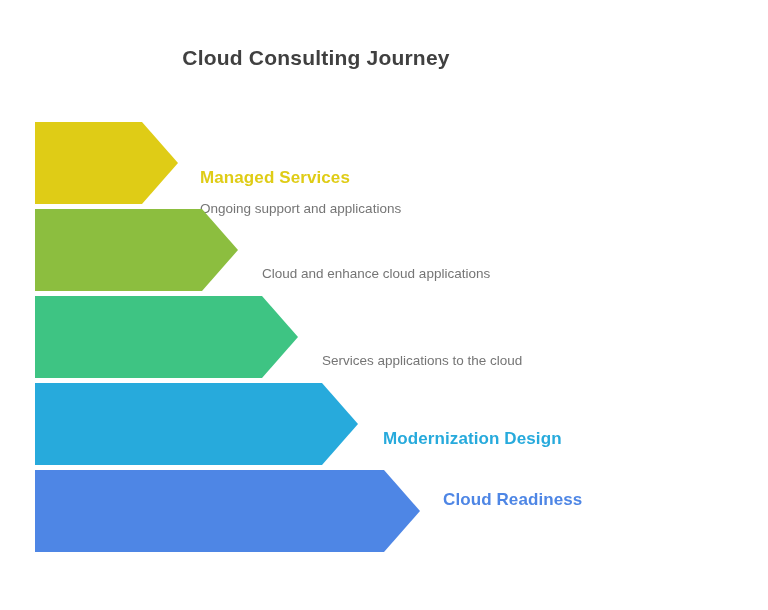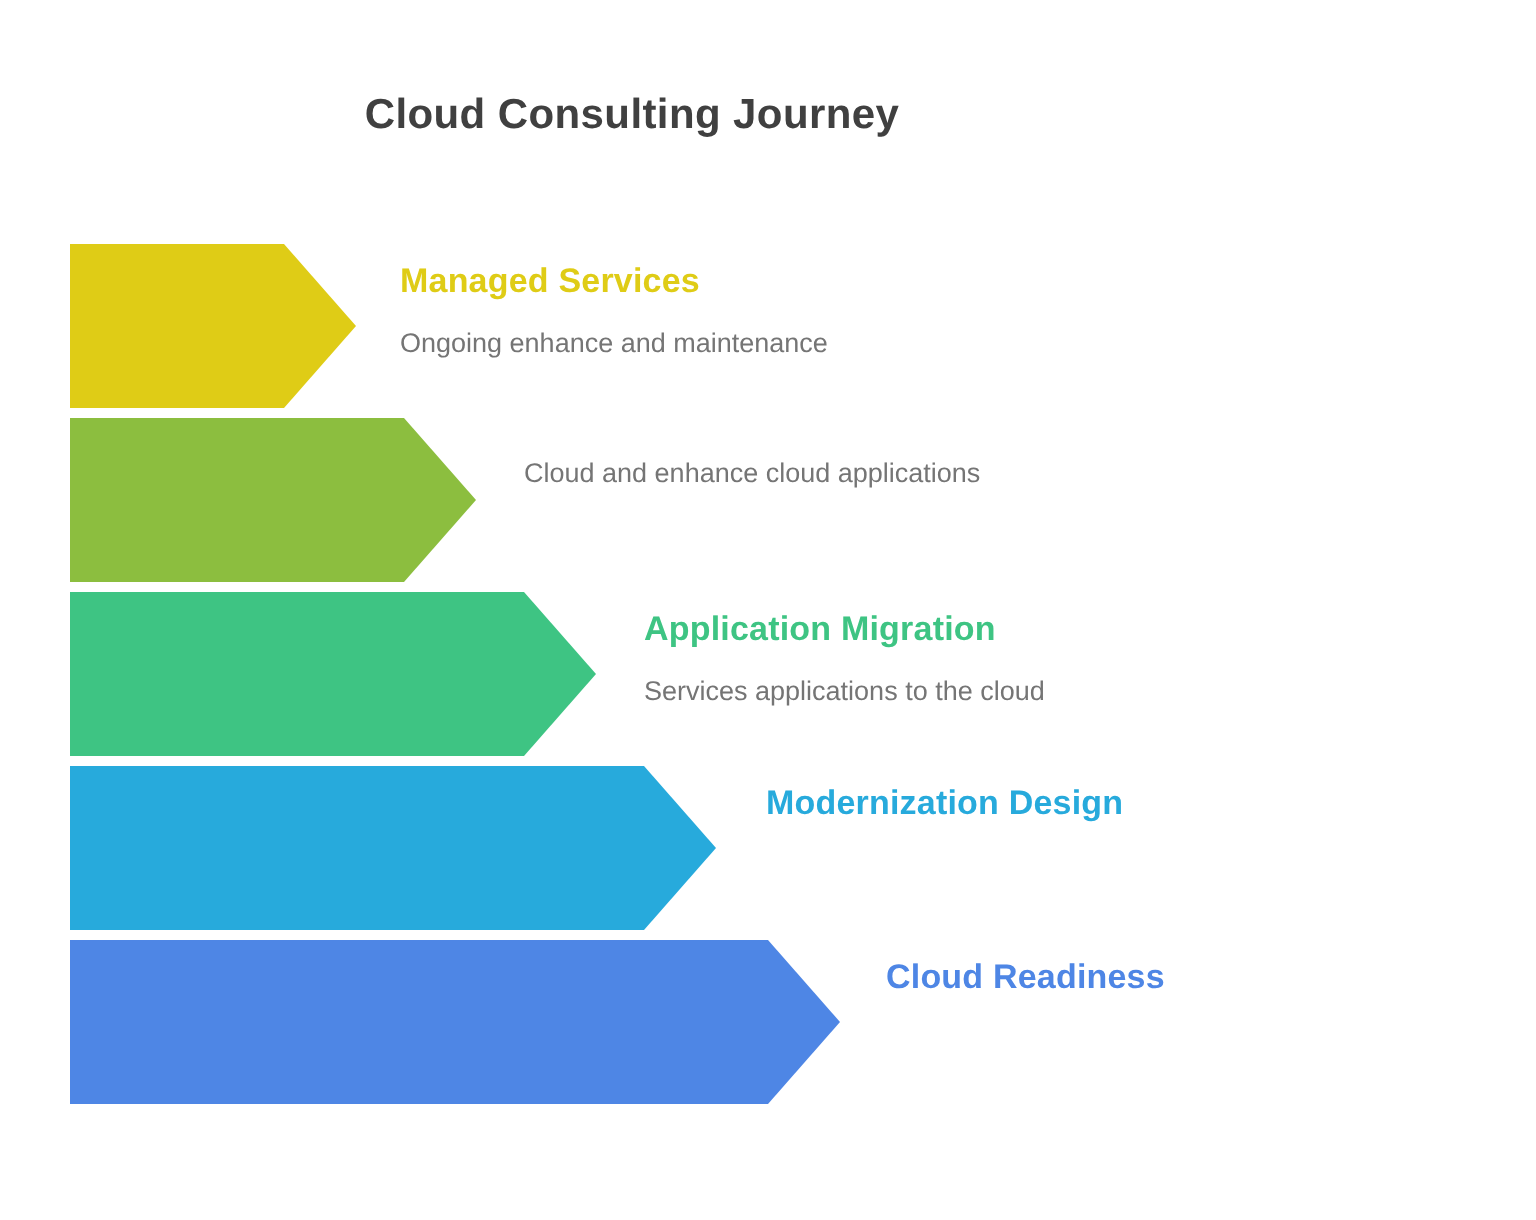--- a/index.html
+++ b/index.html
@@ -28,26 +28,26 @@
     left: 35px;
     height: 82px;
     clip-path: polygon(0 0, calc(100% - 36px) 0, 100% 50%, calc(100% - 36px) 100%, 0 100%);
   }
   .arrow-0 { top: 122px; width: 143px; }
   .arrow-1 { top: 209px; width: 203px; }
   .arrow-2 { top: 296px; width: 263px; }
   .arrow-3 { top: 383px; width: 323px; }
   .arrow-4 { top: 470px; width: 385px; }
 
-  .step-text { position: absolute; }
+  .step-text { position: absolute; margin-top: 37px; }
   .text-0 { left: 200px; top: 130px; }
   .text-1 { left: 262px; top: 217px; }
   .text-2 { left: 322px; top: 304px; }
   .text-3 { left: 383px; top: 391px; }
-  .text-4 { left: 443px; top: 478px; }
+  .text-4 { left: 443px; top: 452px; }
 
   .step-title {
     font-size: 17px;
     font-weight: bold;
     line-height: 22px;
     letter-spacing: 0.1px;
     white-space: nowrap;
   }
   .step-desc {
     margin-top: 11px;
@@ -61,35 +61,34 @@
 <body>
 
 <div class="canvas">
 
   <h1 class="main-title" style="color: rgb(64, 64, 64);">Cloud Consulting Journey</h1>
 
   <div class="step">
     <div class="arrow arrow-0" style="background-color: rgb(223, 204, 22);"></div>
     <div class="step-text text-0">
       <div class="step-title" style="color: rgb(223, 204, 22);">Managed Services</div>
-      <div class="step-desc">Ongoing enhance and maintenance</div>
+      <div class="step-desc">Ongoing support and applications</div>
     </div>
   </div>
 
   <div class="step">
     <div class="arrow arrow-1" style="background-color: rgb(140, 190, 63);"></div>
     <div class="step-text text-1">
       <div class="step-desc">Cloud and enhance cloud applications</div>
     </div>
   </div>
 
   <div class="step">
     <div class="arrow arrow-2" style="background-color: rgb(62, 196, 131);"></div>
     <div class="step-text text-2">
-      <div class="step-title" style="color: rgb(62, 196, 131);">Application Migration</div>
       <div class="step-desc">Services applications to the cloud</div>
     </div>
   </div>
 
   <div class="step">
     <div class="arrow arrow-3" style="background-color: rgb(39, 170, 220);"></div>
     <div class="step-text text-3">
       <div class="step-title" style="color: rgb(39, 170, 220);">Modernization Design</div>
     </div>
   </div>

